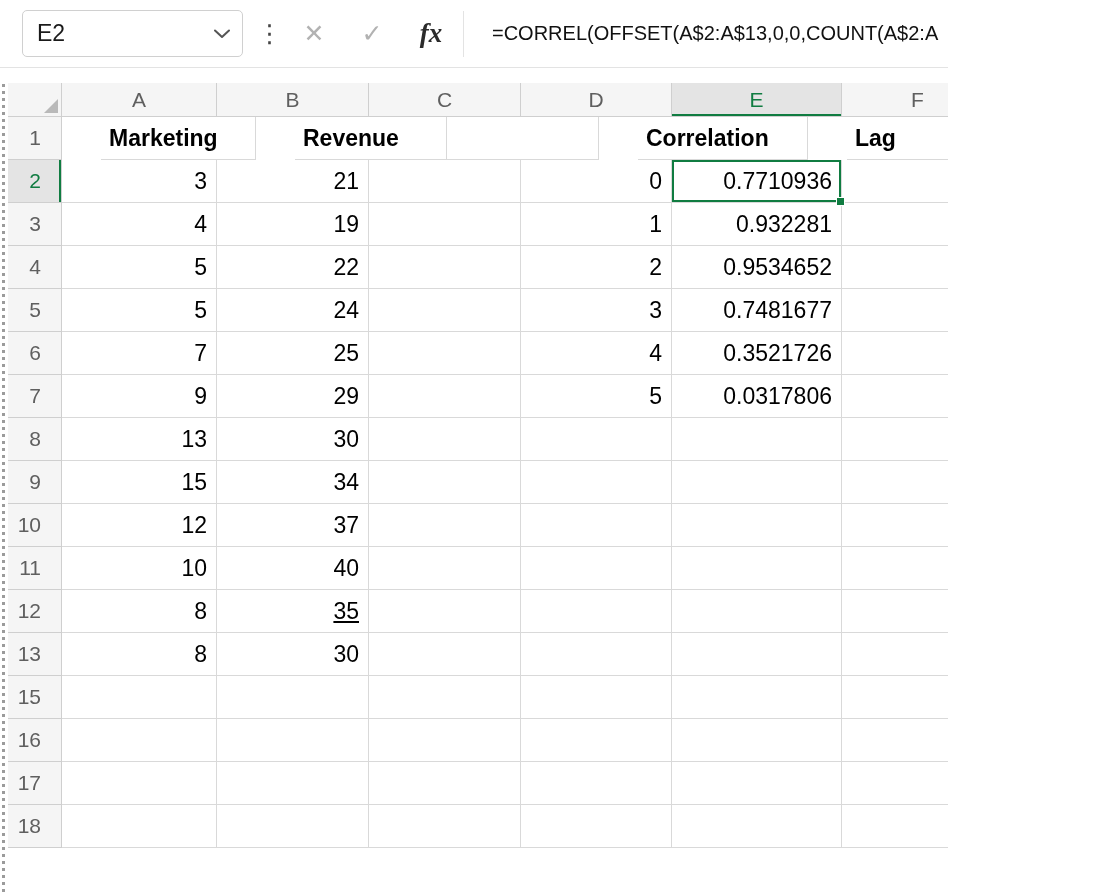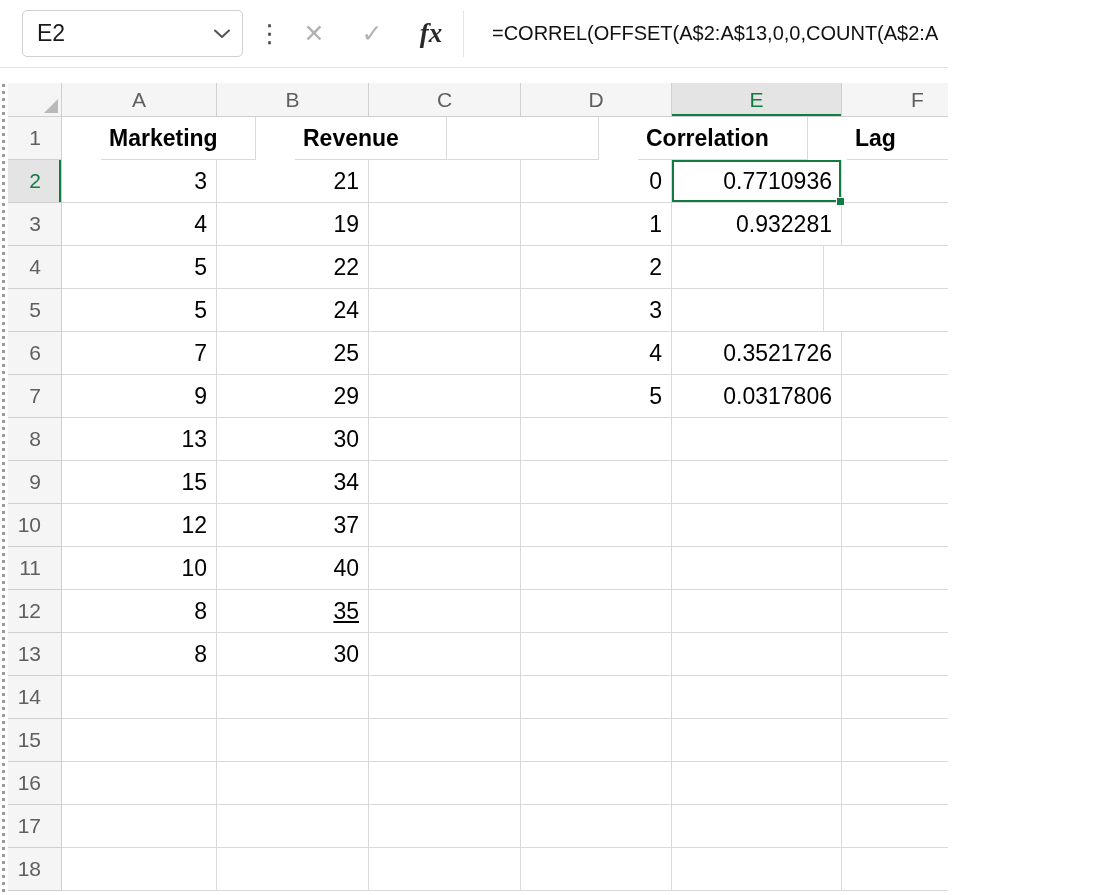--- a/index.html
+++ b/index.html
@@ -131,29 +131,31 @@
           <div class="cell right" style="width: 170px;">0.932281</div>
           <div class="cell" style="width: 152px;"></div>
           <div class="cell" style="width: 152px;"></div>
         </div>
         <div class="grid-row">
           <div class="row-hdr">4</div>
           <div class="cell right" style="width: 155px;">5</div>
           <div class="cell right" style="width: 152px;">22</div>
           <div class="cell" style="width: 152px;"></div>
           <div class="cell right" style="width: 151px;">2</div>
+          <div class="cell right" style="width: 170px;">0.9534652</div>
           <div class="cell" style="width: 152px;"></div>
           <div class="cell" style="width: 152px;"></div>
         </div>
         <div class="grid-row">
           <div class="row-hdr">5</div>
           <div class="cell right" style="width: 155px;">5</div>
           <div class="cell right" style="width: 152px;">24</div>
           <div class="cell" style="width: 152px;"></div>
           <div class="cell right" style="width: 151px;">3</div>
+          <div class="cell right" style="width: 170px;">0.7481677</div>
           <div class="cell" style="width: 152px;"></div>
           <div class="cell" style="width: 152px;"></div>
         </div>
         <div class="grid-row">
           <div class="row-hdr">6</div>
           <div class="cell right" style="width: 155px;">7</div>
           <div class="cell right" style="width: 152px;">25</div>
           <div class="cell" style="width: 152px;"></div>
           <div class="cell right" style="width: 151px;">4</div>
           <div class="cell right" style="width: 170px;">0.3521726</div>
@@ -224,30 +226,20 @@
           <div class="row-hdr">13</div>
           <div class="cell right" style="width: 155px;">8</div>
           <div class="cell right" style="width: 152px;">30</div>
           <div class="cell" style="width: 152px;"></div>
           <div class="cell" style="width: 151px;"></div>
           <div class="cell" style="width: 170px;"></div>
           <div class="cell" style="width: 152px;"></div>
           <div class="cell" style="width: 152px;"></div>
         </div>
         <div class="grid-row">
-          <div class="row-hdr">14</div>
-          <div class="cell" style="width: 155px;"></div>
-          <div class="cell" style="width: 152px;"></div>
-          <div class="cell" style="width: 152px;"></div>
-          <div class="cell" style="width: 151px;"></div>
-          <div class="cell" style="width: 170px;"></div>
-          <div class="cell" style="width: 152px;"></div>
-          <div class="cell" style="width: 152px;"></div>
-        </div>
-        <div class="grid-row">
           <div class="row-hdr">15</div>
           <div class="cell" style="width: 155px;"></div>
           <div class="cell" style="width: 152px;"></div>
           <div class="cell" style="width: 152px;"></div>
           <div class="cell" style="width: 151px;"></div>
           <div class="cell" style="width: 170px;"></div>
           <div class="cell" style="width: 152px;"></div>
           <div class="cell" style="width: 152px;"></div>
         </div>
         <div class="grid-row">

